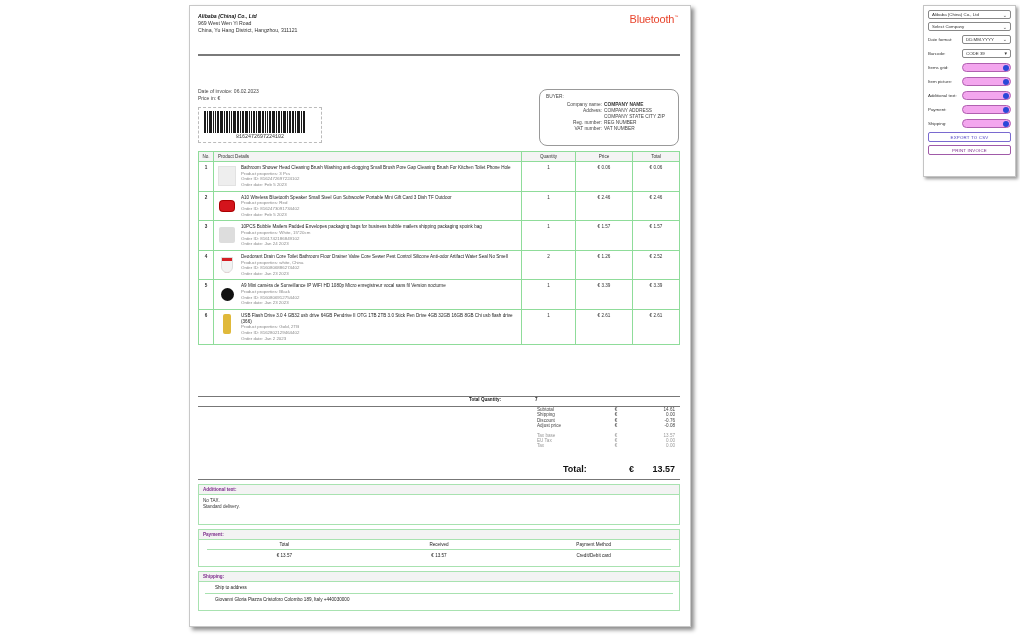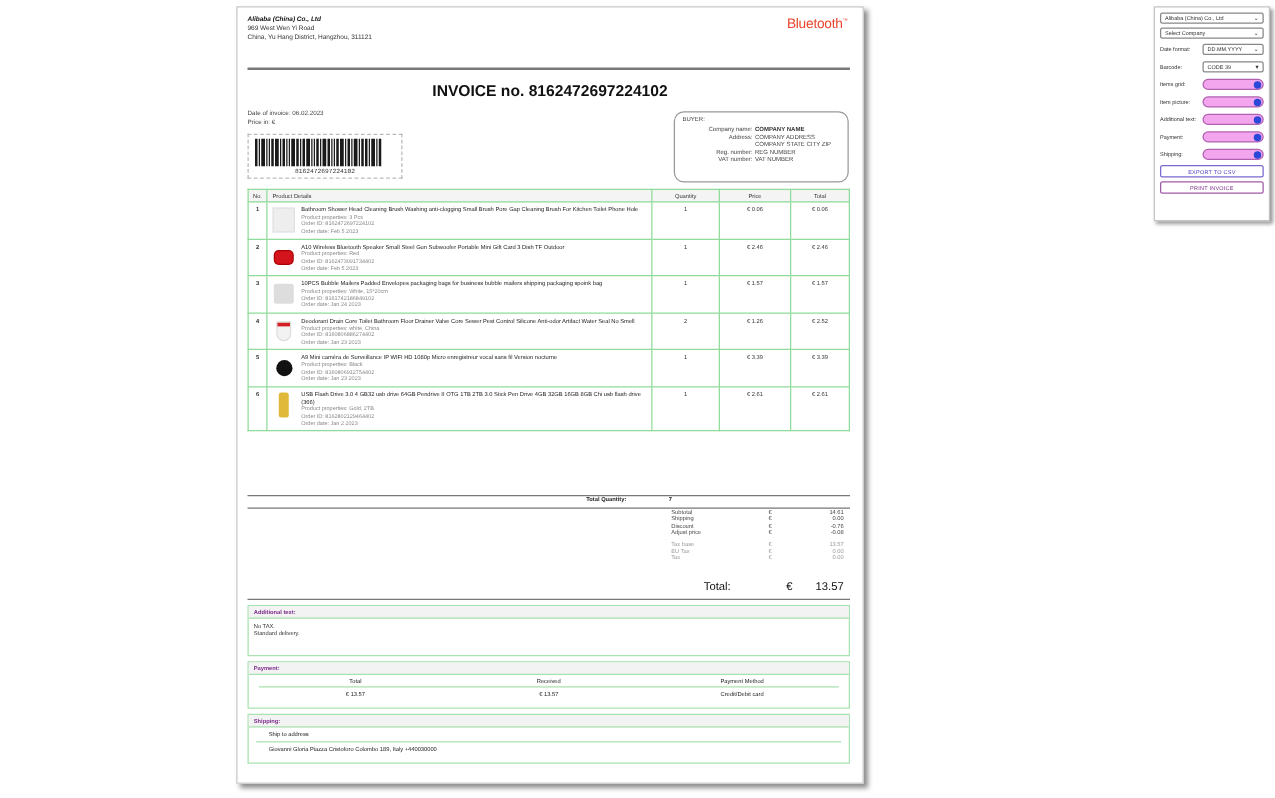--- a/index.html
+++ b/index.html
@@ -34,21 +34,21 @@
   .tq-line1 { position: absolute; left: 8px; right: 10px; top: 390px; height: 1px; background: #777; }
   .tq { position: absolute; left: 279px; top: 391px; font-size: 4.6px; font-weight: bold; }
   .tq-val { position: absolute; left: 345px; top: 391px; font-size: 4.6px; font-weight: bold; }
   .tq-line2 { position: absolute; left: 8px; right: 10px; top: 400px; height: 1px; background: #777; }
   .sums { position: absolute; left: 347px; top: 401px; width: 138px; font-size: 4.6px; line-height: 5.4px; color: #444; }
   .sums .r { display: flex; }
   .sums .k { width: 64px; }
   .sums .cur { width: 30px; text-align: center; }
   .sums .v { flex: 1; text-align: right; }
   .sums .tax { color: #999; }
-  .grand { position: absolute; left: 373px; top: 458px; width: 112px; font-size: 9px; font-weight: normal; display: flex; color: #111; }
+  .grand { position: absolute; left: 373px; top: 458px; width: 112px; font-size: 9px; font-weight: bold; display: flex; color: #111; }
   .grand .k { width: 66px; }
   .grand .v { flex: 1; text-align: right; }
   .hr-bot { position: absolute; left: 8px; right: 10px; top: 473px; height: 1px; background: #777; }
   .sect { position: absolute; left: 8px; width: 482px; border: 1px solid #a8e2b0; }
   .sect .sh { background: #f3f3f3; height: 10px; font-size: 4.6px; font-weight: bold; color: #7b2a8a; padding: 2px 4px; border-bottom: 1px solid #a8e2b0; }
   .sect .body { font-size: 4.6px; line-height: 6px; color: #333; padding: 3px 4px; }
   .pay-row { display: flex; font-size: 4.6px; height: 10px; align-items: center; border-bottom: 1px solid #a8e2b0; margin: 0 8px; }
   .pay-row div { flex: 1; text-align: center; }
   .ship-row { font-size: 4.6px; padding: 3px 10px; border-bottom: 1px solid #a8e2b0; margin: 0 6px; height: 12px; }
   .panel { position: absolute; left: 923px; top: 5px; width: 93px; height: 172px; background: #fff; border: 1px solid #c4c4c4; box-shadow: 2px 2px 3px #9a9a9a; padding: 4px; font-size: 4.4px; color: #333; }
@@ -65,21 +65,20 @@
 <body>
 
 <div class="page">
   <div class="hdr-company">
     <div class="name">Alibaba (China) Co., Ltd</div>
     <div>969 West Wen Yi Road</div>
     <div>China, Yu Hang District, Hangzhou, 311121</div>
   </div>
   <div class="logo"><span>Bluetooth</span><sup>™</sup></div>
   <div class="hr-top"></div>
-  <div class="title">INVOICE no. 8162472697224102</div>
 
   <div class="meta">
     <div>Date of invoice: 06.02.2023</div>
     <div>Price in: €</div>
   </div>
   <div class="barcode-box">
     <div class="bars" id="bars">
         <span style="width: 2px;"></span>
         <span style="width: 1px;"></span>
         <span style="width: 3px;"></span>

